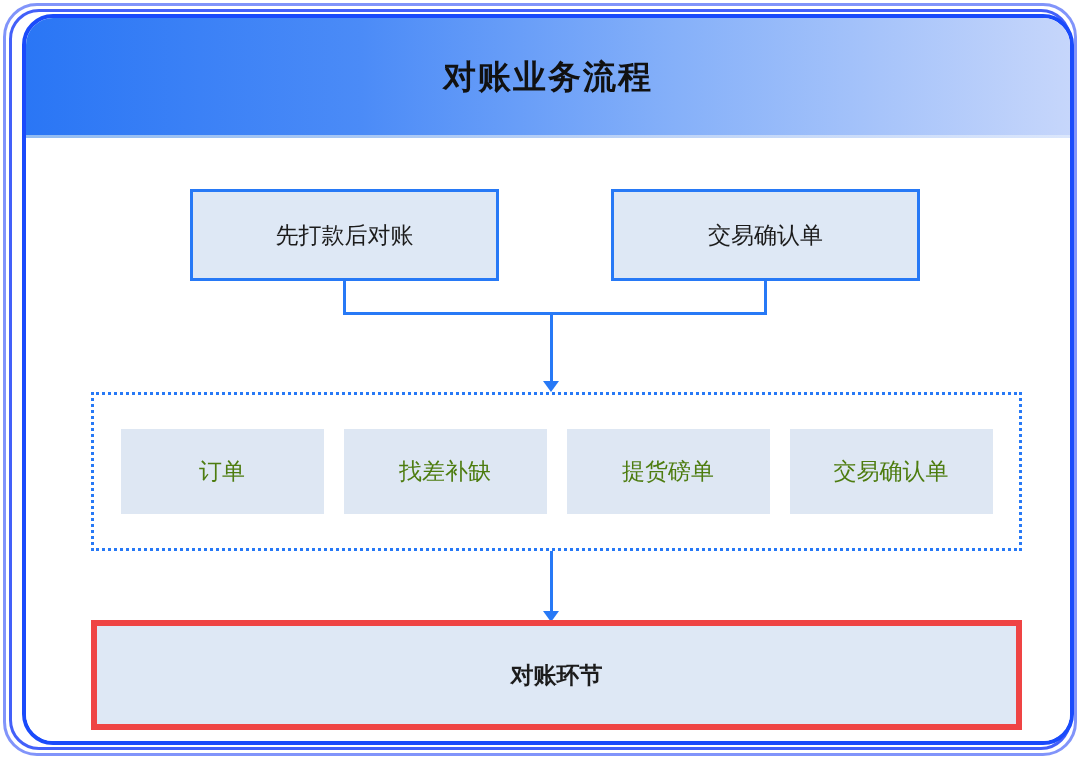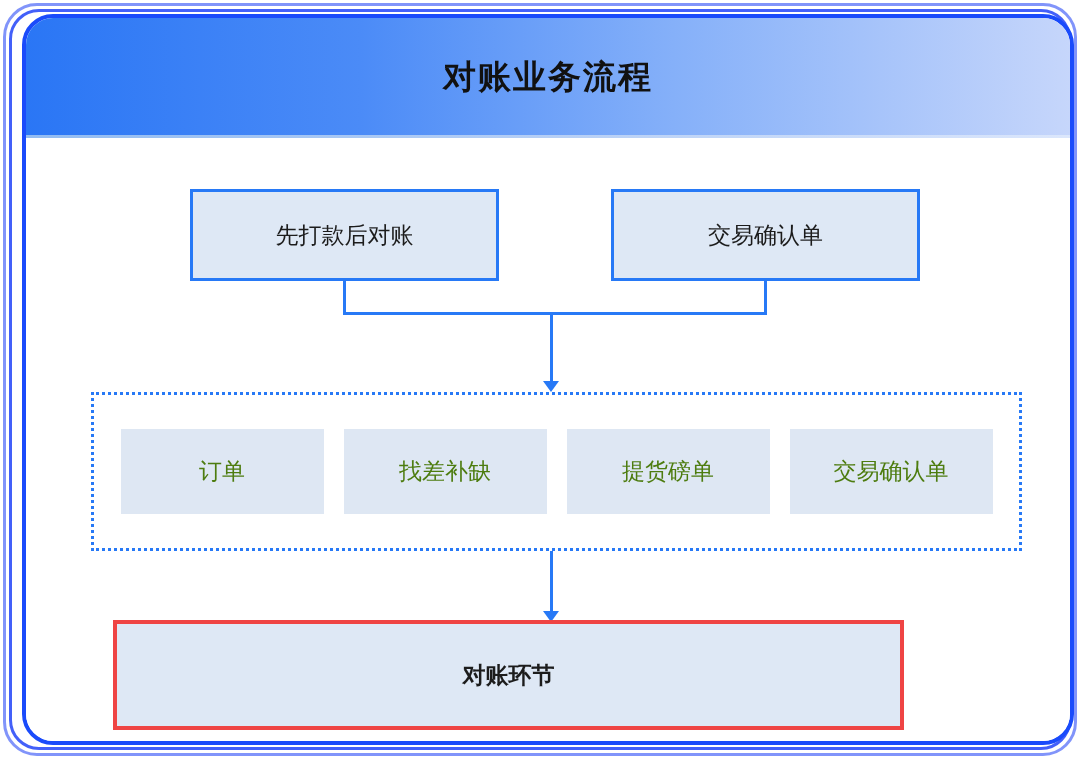--- a/index.html
+++ b/index.html
@@ -153,31 +153,30 @@
     font-size: 23px;
     color: #4d7c0f;
     box-sizing: border-box;
   }
 
   
   .bottom-node {
     position: absolute;
     left: 65px;
     top: 482px;
-    width: 791px;
+    width: 931px;
     height: 110px;
     box-sizing: border-box;
-    border: 4px solid #ef4444;
+    border: 6px solid #ef4444;
     background: #dee8f5;
     display: flex;
     flex-direction: column;
     align-items: center;
     justify-content: center;
     gap: 12px;
-    margin-left: 22px;
   }
   .bottom-title {
     font-size: 23px;
     font-weight: bold;
     color: #1c1c1c;
     line-height: 1;
   }
   .bottom-sub {
     font-size: 15px;
     color: #8d9199;

